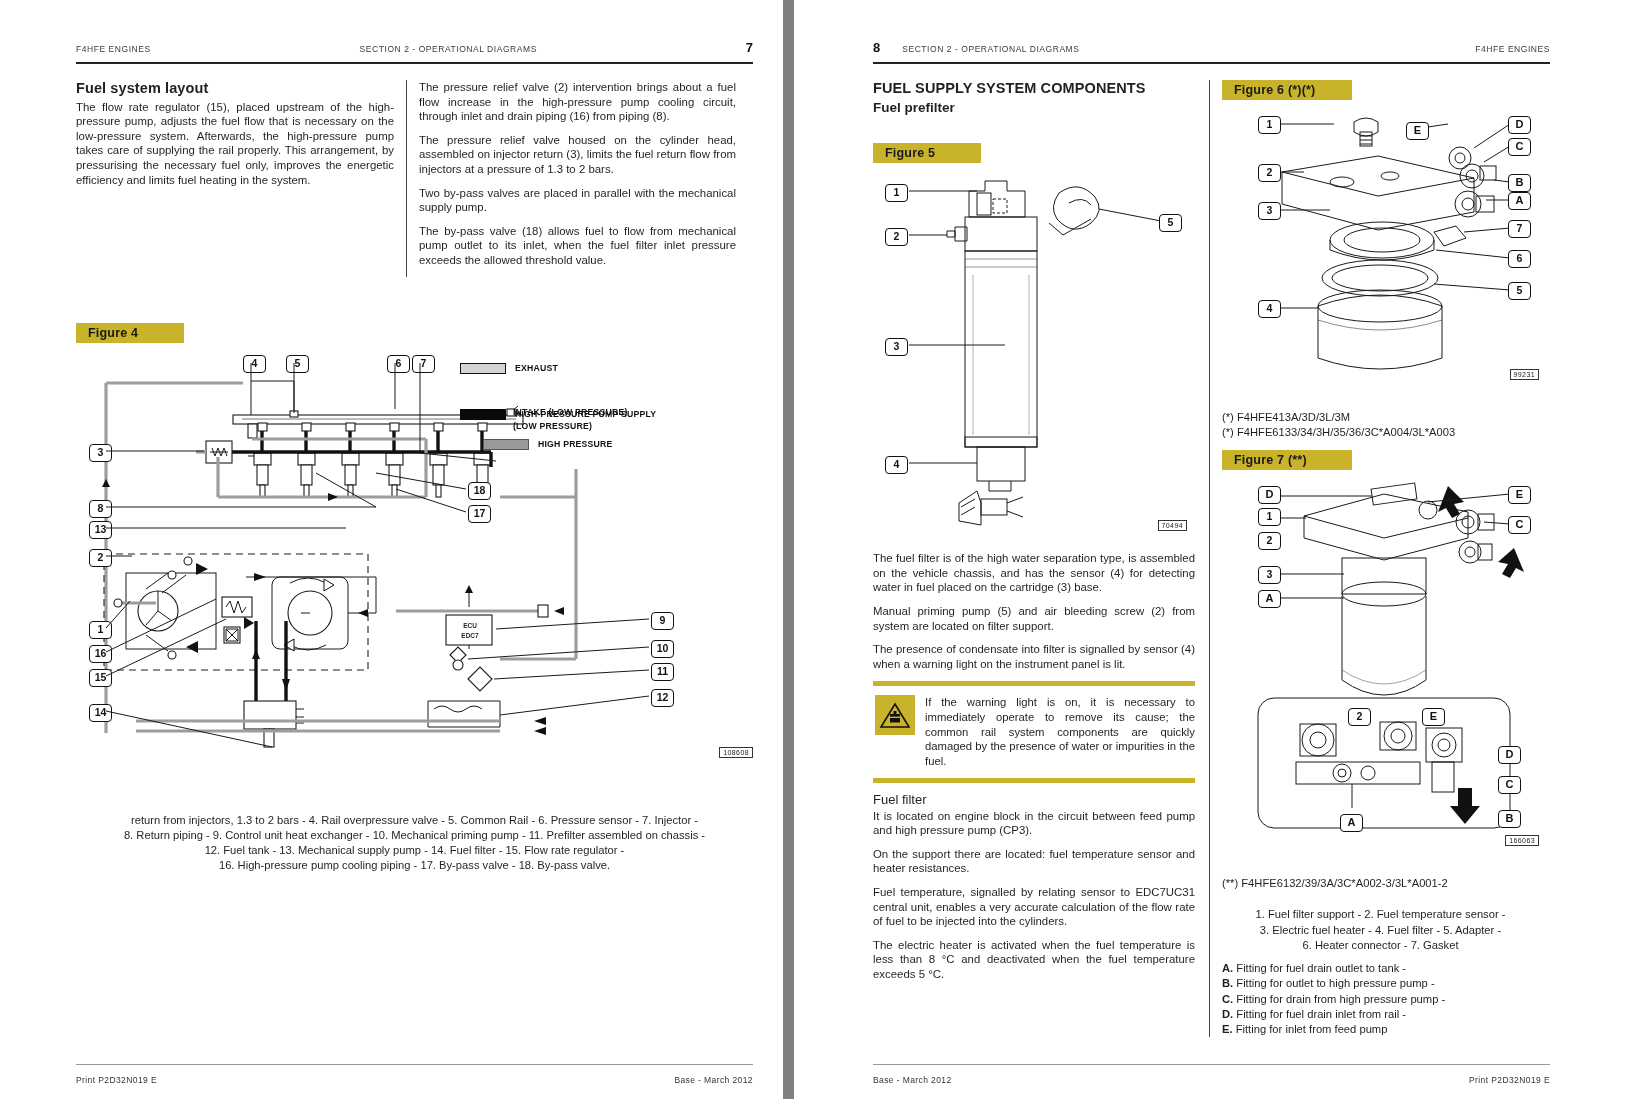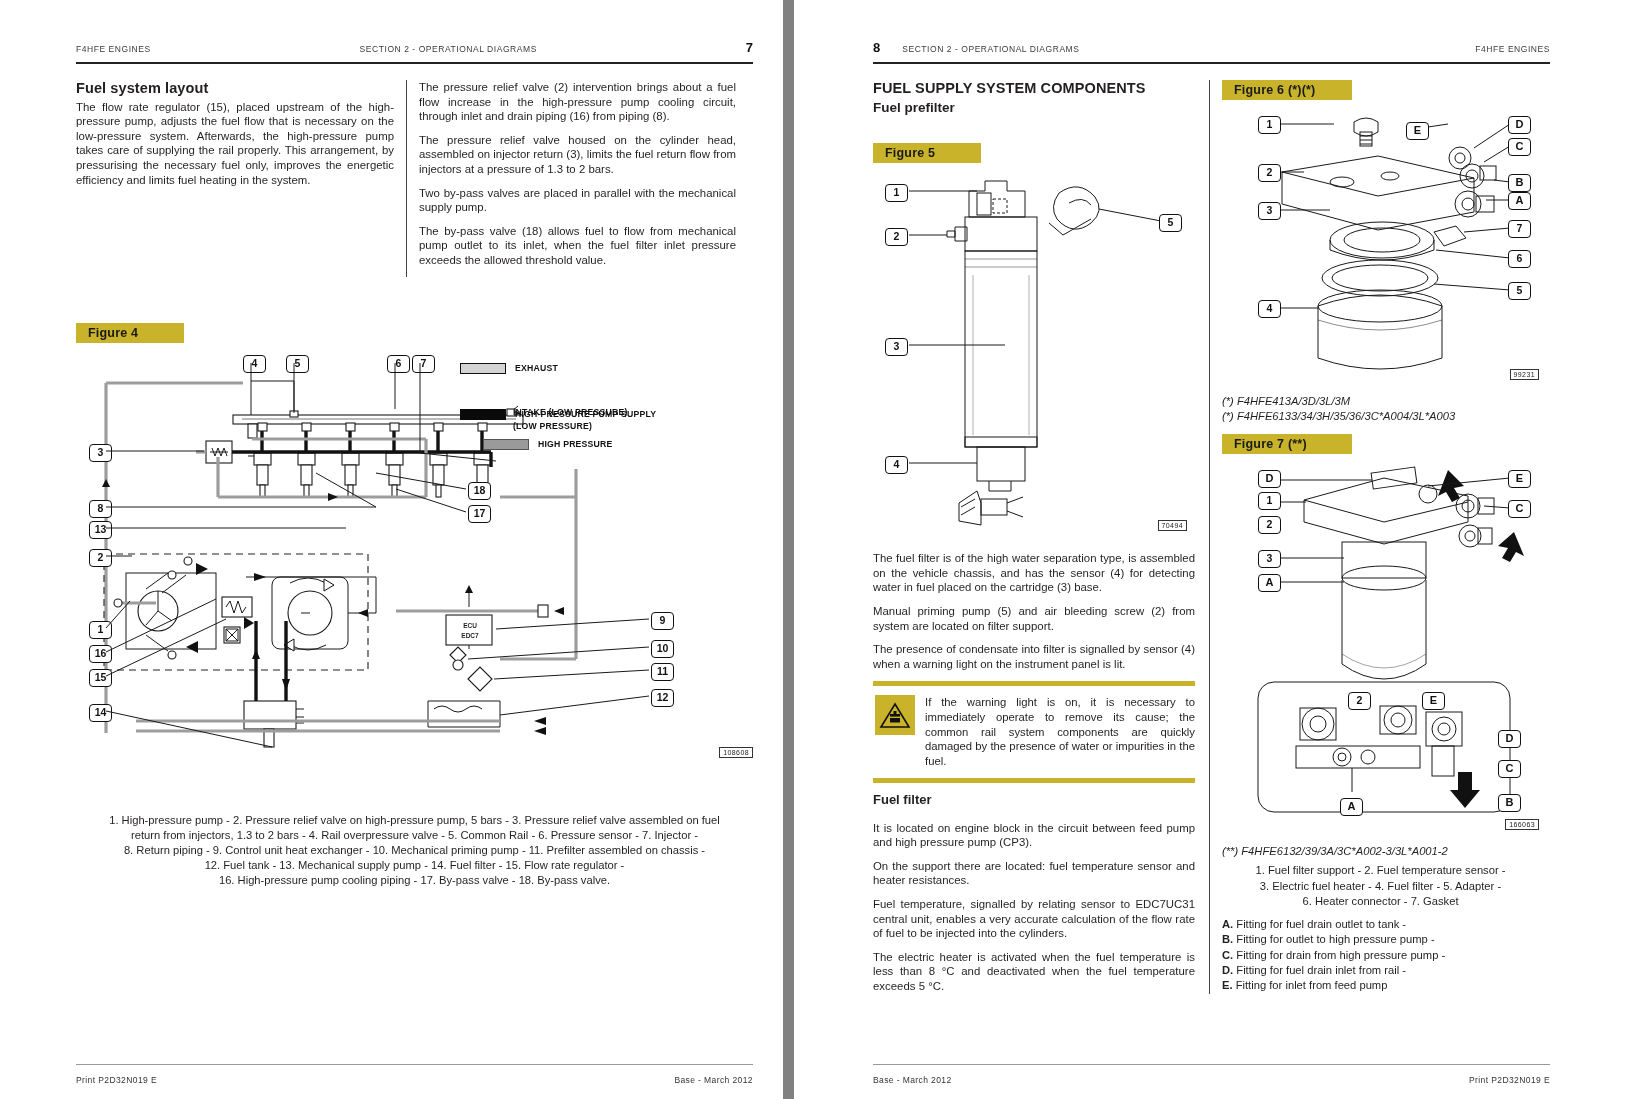--- a/index.html
+++ b/index.html
@@ -19,21 +19,21 @@
 
   
   .cols{display:flex;margin-top:16px;}
   .col{box-sizing:border-box;}
   .col.sep{border-left:1.5px solid #444;padding-left:12px;}
   .l-col{width:330px;padding-right:12px;}
   .r-col{width:330px;}
 
   h2.sec{font-size:14.5px;font-weight:bold;margin:0 0 3px 0;letter-spacing:.1px;line-height:1.15;}
   h3.sub{font-size:13.5px;font-weight:bold;margin:0 0 6px 0;line-height:1.15;}
-  h3.sub2{font-size:13px;font-weight:bold;margin:6px 0 14px 0;}
+  h3.sub2{font-size:13px;font-weight:normal;margin:6px 0 2px 0;}
   p.body{font-size:11.4px;line-height:1.28;margin:0 0 9px 0;text-align:justify;
          hyphens:none;letter-spacing:.01px;}
   p.body.last{margin-bottom:0;}
 
   
   .figtag{display:inline-block;background:#c8b32a;color:#1a1a1a;font-size:12.5px;
           font-weight:bold;padding:3px 14px 3px 12px;letter-spacing:.2px;min-width:82px;}
   .figtag.wide{min-width:104px;}
 
   
@@ -51,25 +51,25 @@
   .warnbox{margin-top:10px;}
   .warnrule{height:5px;background:#c8b32a;}
   .warnbody{display:flex;gap:10px;padding:9px 0 9px 2px;align-items:flex-start;}
   .warnicon{width:40px;height:40px;background:#c8b32a;flex:0 0 40px;
             display:flex;align-items:center;justify-content:center;}
   .warnicon svg{display:block;}
   .warntext{font-size:11.3px;line-height:1.3;text-align:justify;flex:1;}
 
   
   .caption{font-size:11.2px;line-height:1.34;text-align:center;margin-top:12px;}
-  .legendlist{font-size:11.2px;line-height:1.36;margin-top:4px;}
+  .legendlist{font-size:11.2px;line-height:1.36;margin-top:16px;}
   .legendlist .ctr{text-align:center;}
   .abc{font-size:11.2px;line-height:1.36;margin-top:8px;}
   .abc b{font-weight:bold;}
-  .note{font-size:11.2px;line-height:1.35;margin:6px 0 0 0;font-style:italic;}
+  .note{font-size:11.2px;line-height:1.35;margin:22px 0 0 0;}
 
   
   .footrule{position:absolute;left:0;right:0;bottom:34px;height:1px;background:#999;}
   .foot{position:absolute;bottom:14px;display:flex;justify-content:space-between;
         font-size:8.5px;letter-spacing:.4px;color:#333;}
   .page.left .foot{left:76px;right:60px;}
   .page.right .foot{left:60px;right:76px;}
   .page.left .footrule{left:76px;right:60px;}
   .page.right .footrule{left:60px;right:76px;}
 
@@ -346,21 +346,20 @@
             <path d="M218 14 V64"></path>
             <path d="M175 14 V32"></path>
           </g>
         </svg>
       </div>
 
       <div class="codebox" style="right:0;top:424px;">108608</div>
     </div>
 
     <div class="caption">
-      <div>1. High-pressure pump - 2. Pressure relief valve on high-pressure pump, 5 bars - 3. Pressure relief valve assembled on fuel</div>
       <div>return from injectors, 1.3 to 2 bars - 4. Rail overpressure valve - 5. Common Rail - 6. Pressure sensor - 7. Injector -</div>
       <div>8. Return piping - 9. Control unit heat exchanger - 10. Mechanical priming pump - 11. Prefilter assembled on chassis -</div>
       <div>12. Fuel tank - 13. Mechanical supply pump - 14. Fuel filter - 15. Flow rate regulator -</div>
       <div>16. High-pressure pump cooling piping - 17. By-pass valve - 18. By-pass valve.</div>
     </div>
 
     <div class="footrule"></div>
     <div class="foot">
       <span>Print P2D32N019 E</span>
       <span>Base - March 2012</span>

